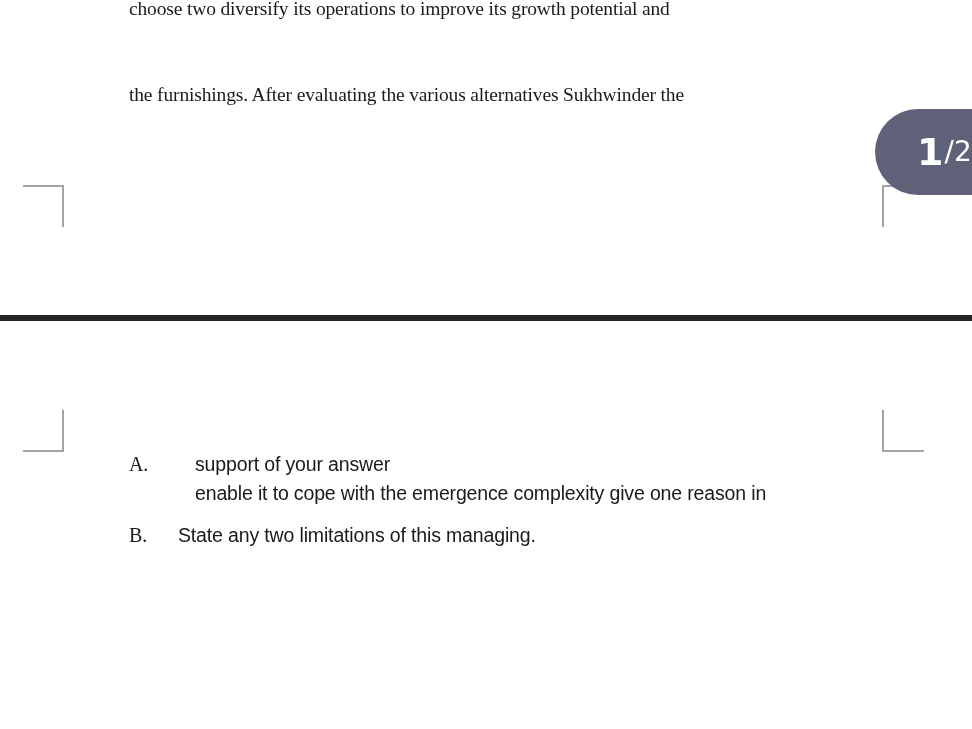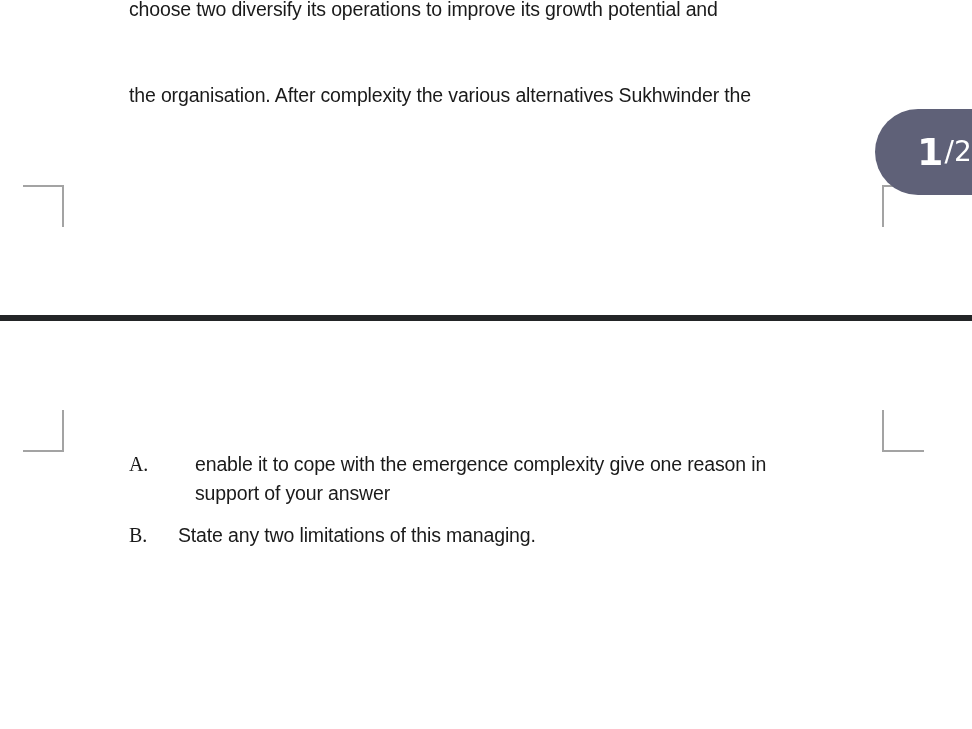--- a/index.html
+++ b/index.html
@@ -14,21 +14,21 @@
       overflow: hidden;
       font-family: "Liberation Sans", "DejaVu Sans", sans-serif;
       color: #1a1a1a;
     }
     .page {
       position: absolute;
       left: 0;
       width: 972px;
       background: #ffffff;
     }
-    .page-top { top: 0; height: 265px; }
+    .page-top { top: 0; height: 265px; font-family: Liberation Serif, serif; }
     .page-bottom { top: 321px; height: 408px; }
 
     .para {
       position: absolute;
       left: 129px;
       top: -5px;
       width: 740px;
       font-size: 19.5px;
       line-height: 28.7px;
       letter-spacing: -0.15px;
@@ -113,40 +113,40 @@
     .q .text-rest { display: block; padding-left: 17px; }
   </style>
 </head>
 <body>
 
 <div class="page page-top">
   <p class="para">
     <span>choose two diversify its operations to improve its growth potential and</span><br>
     <br>
     <br>
-    <span>the organisation. After complexity the various alternatives Sukhwinder the</span><br>
+    <span>the furnishings. After evaluating the various alternatives Sukhwinder the</span><br>
     <br>
   </p>
 </div>
 
 <div class="crop crop-tl"></div>
 <div class="crop crop-tr"></div>
 
 <div class="divider"></div>
 
 <div class="page page-bottom"></div>
 
 <div class="crop crop-bl"></div>
 <div class="crop crop-br"></div>
 
 <ul class="questions">
   <li class="q">
     <span class="marker">A.</span>
+    <span class="text-rest">support of your answer</span>
     <span class="text-rest">enable it to cope with the emergence complexity give one reason in</span>
-    <span class="text-rest">support of your answer</span>
   </li>
   <li class="q">
     <span class="marker">B.</span>
     <span class="text-first">State any two limitations of this managing.</span>
   </li>
 </ul>
 
 <div class="badge">
   <span class="cur">1</span>
   <span class="sep">/</span>

